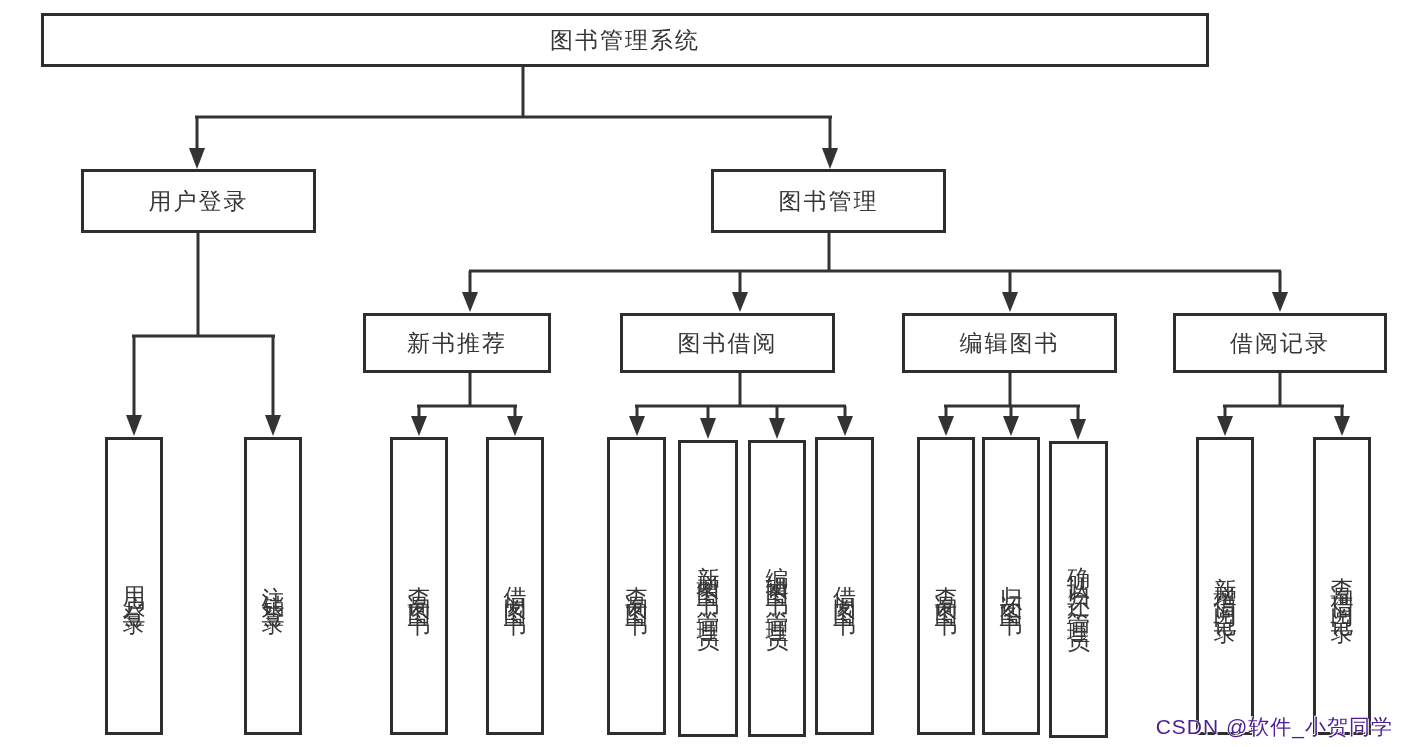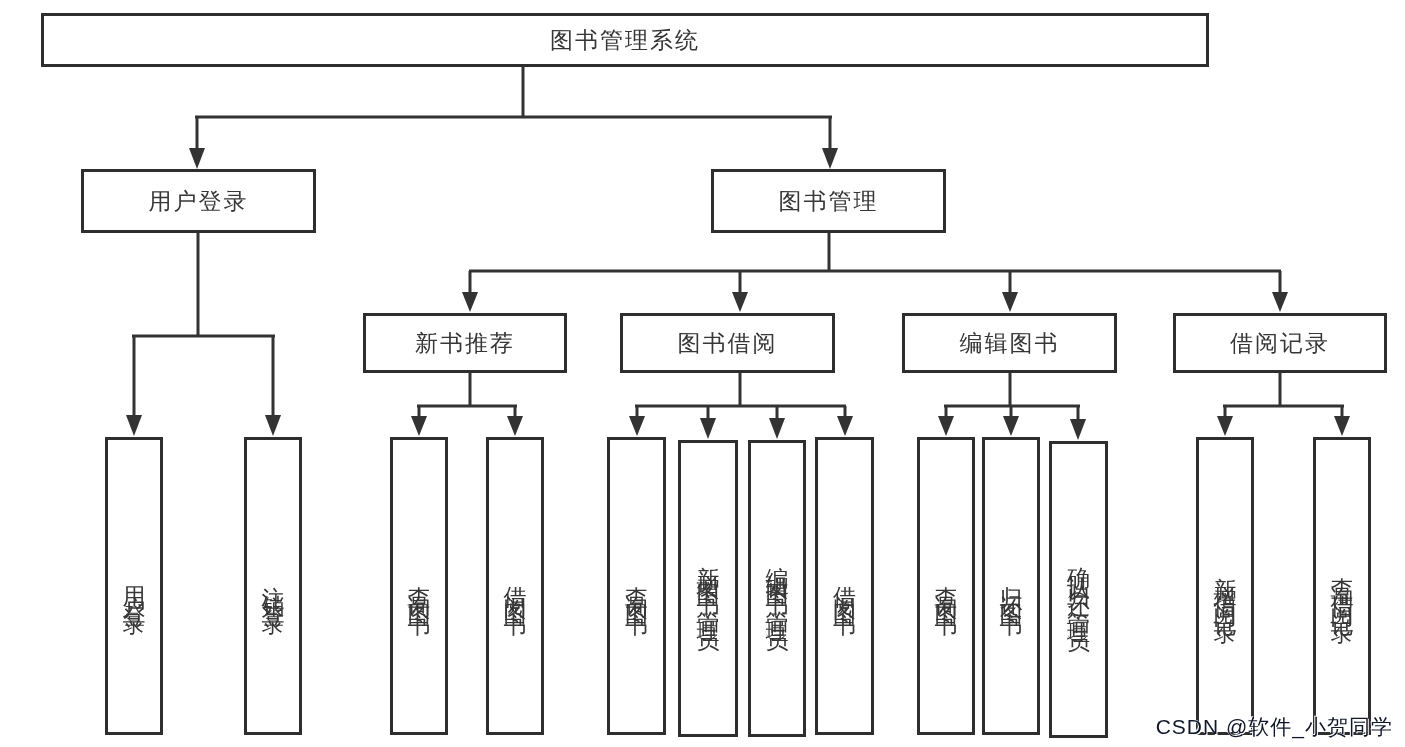--- a/index.html
+++ b/index.html
@@ -39,21 +39,21 @@
     writing-mode: vertical-rl;
     text-orientation: mixed;
     letter-spacing: 9px;
     line-height: 1;
     white-space: nowrap;
   }
   
   #n-root            { left: 16px;   top: 13px;  width: 1168px; height: 54px; margin-left: 25px; }
   #n-user-login      { left: 81px;   top: 169px; width: 235px;  height: 64px; }
   #n-book-mgmt       { left: 711px;  top: 169px; width: 235px;  height: 64px; }
-  #n-new-books       { left: 363px;  top: 313px; width: 204px;  height: 60px; }
+  #n-new-books       { left: 363px;  top: 313px; width: 188px;  height: 60px; }
   #n-book-borrow     { left: 620px;  top: 313px; width: 215px;  height: 60px; }
   #n-current-borrow  { left: 902px;  top: 313px; width: 215px;  height: 60px; }
   #n-borrow-records  { left: 1173px; top: 313px; width: 214px;  height: 60px; }
   #n-leaf-user-login     { left: 105px;  top: 437px; width: 58px; height: 298px; }
   #n-leaf-logout         { left: 244px;  top: 437px; width: 58px; height: 298px; }
   #n-leaf-query-books-1  { left: 390px;  top: 437px; width: 58px; height: 298px; }
   #n-leaf-borrow-books-1 { left: 486px;  top: 437px; width: 58px; height: 298px; }
   #n-leaf-query-books-2  { left: 607px;  top: 437px; width: 59px; height: 298px; }
   #n-leaf-add-books      { left: 678px;  top: 440px; width: 60px; height: 297px; }
   #n-leaf-edit-books     { left: 748px;  top: 440px; width: 58px; height: 297px; }
@@ -62,21 +62,21 @@
   #n-leaf-return-books   { left: 982px;  top: 437px; width: 58px; height: 298px; }
   #n-leaf-confirm-return { left: 1049px; top: 441px; width: 59px; height: 297px; }
   #n-leaf-add-record     { left: 1196px; top: 437px; width: 58px; height: 298px; }
   #n-leaf-query-record   { left: 1313px; top: 437px; width: 58px; height: 298px; }
   .watermark {
     position: absolute;
     right: 12px;
     bottom: 6px;
     font-size: 21px;
     letter-spacing: 1px;
-    color: #0f172a;
+    color: #4c1d95;
     text-shadow: -1px -1px 0 #ffffff, 1px 1px 0 #ffffff;
     z-index: 10;
     white-space: nowrap;
   }
 </style>
 </head>
 <body>
 
 <div class="stage">
 

